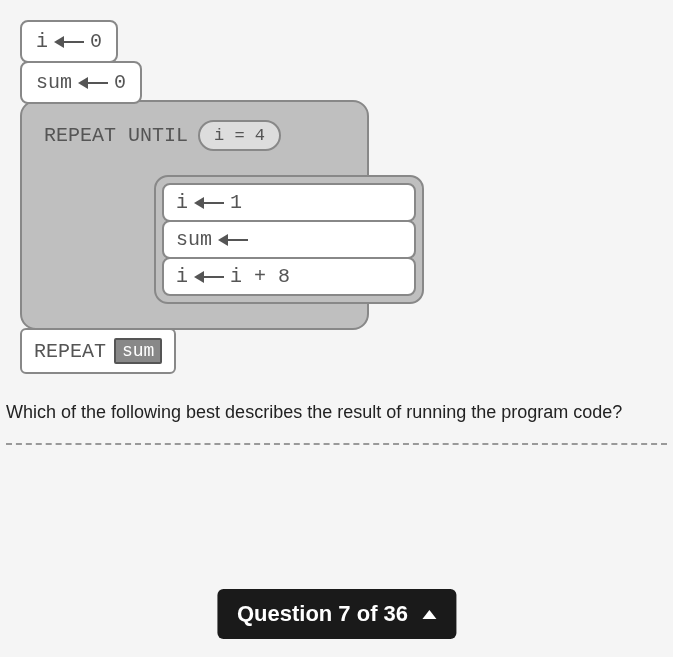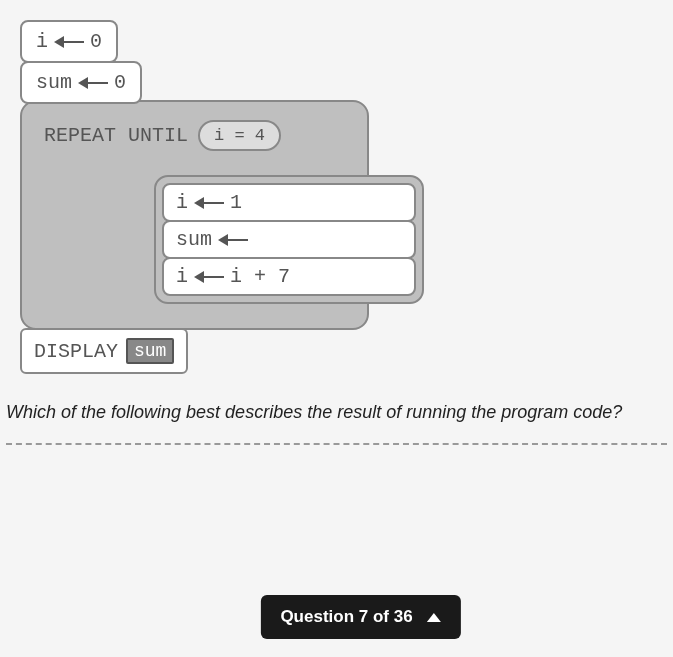--- a/index.html
+++ b/index.html
@@ -130,42 +130,40 @@
       font-family: "Courier New", monospace;
       font-size: 18px;
       border-radius: 2px;
     }
     .question-text {
       font-family: Arial, sans-serif;
       font-size: 18px;
       color: #222;
       margin: 28px 0 20px 0;
       padding: 0 6px;
-      font-style: italic;
     }
     .divider {
       border-top: 2px dashed #999;
       margin: 0 6px;
     }
     .question-nav {
       position: absolute;
       bottom: 18px;
       left: 50%;
       transform: translateX(-50%);
       background: #1a1a1a;
       color: #fff;
       padding: 12px 20px;
       border-radius: 6px;
       display: flex;
       align-items: center;
       gap: 14px;
-      font-size: 17px;
+      font-size: 22px;
       font-weight: bold;
       cursor: pointer;
-      margin-left: 24px;
     }
     .chevron-up {
       width: 0;
       height: 0;
       border-left: 7px solid transparent;
       border-right: 7px solid transparent;
       border-bottom: 9px solid #fff;
     }
   </style>
 </head>
@@ -200,28 +198,28 @@
         <span class="arrow"></span>
         <span>1</span>
       </div>
       <div class="inner-block">
         <span>sum</span>
         <span class="arrow"></span>
       </div>
       <div class="inner-block">
         <span>i</span>
         <span class="arrow"></span>
-        <span>i + 7</span>
+        <span>i + 8</span>
       </div>
     </div>
   </div>
 
   <div class="block-row">
     <div class="display-block">
-      <span>DISPLAY</span>
+      <span>REPEAT</span>
       <span class="sum-box">sum</span>
     </div>
   </div>
 
 </div>
 
 <div class="question-text">Which of the following best describes the result of running the program code?</div>
 
 <div class="divider"></div>
 

